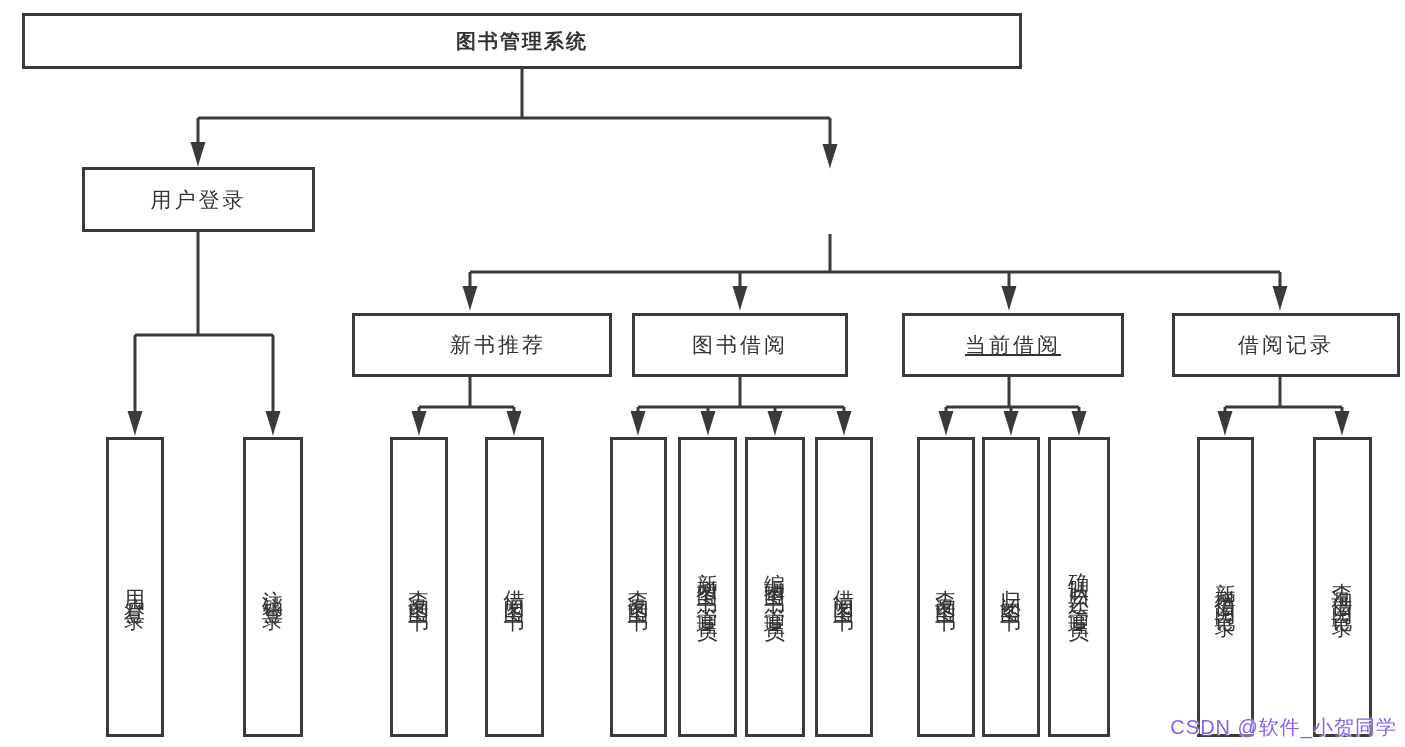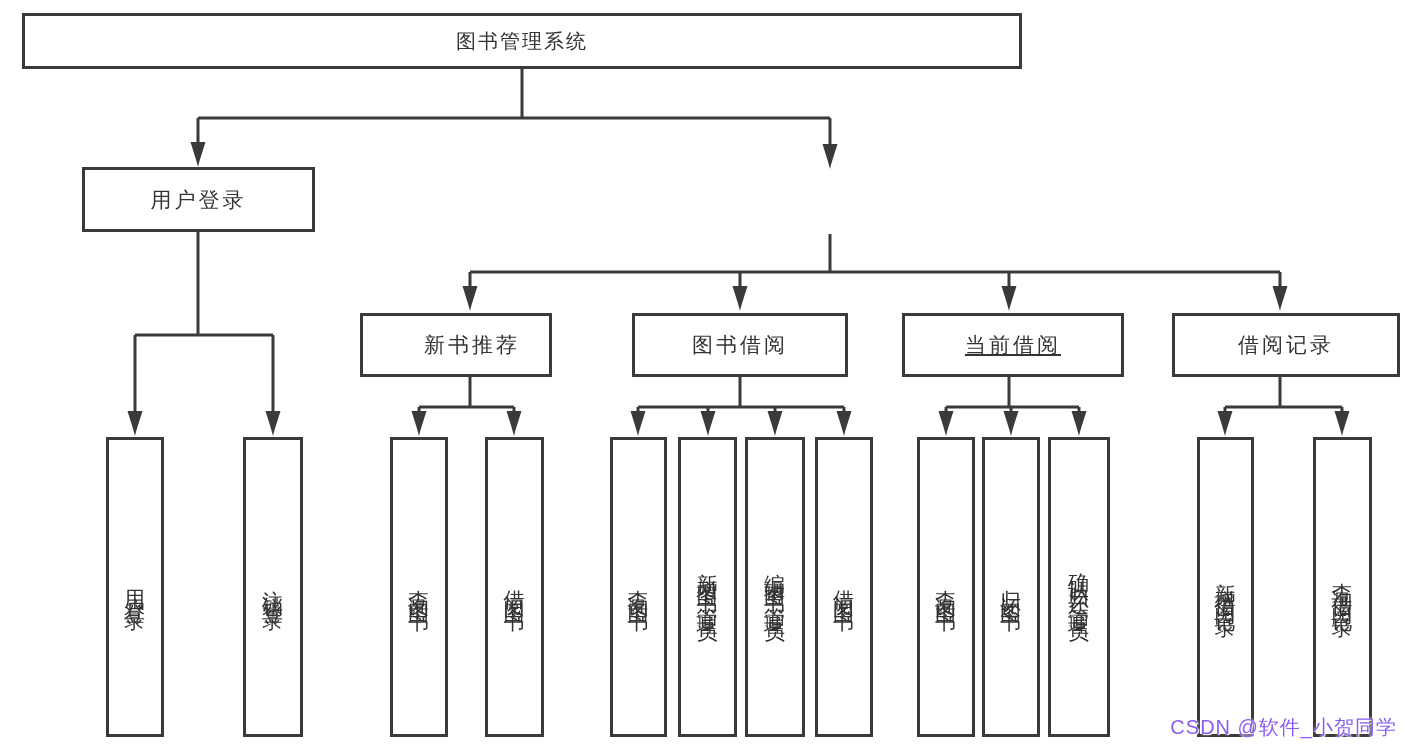--- a/index.html
+++ b/index.html
@@ -97,29 +97,29 @@
       <use href="#arr" transform="translate(775,436)"></use>
       <use href="#arr" transform="translate(844,436)"></use>
       <use href="#arr" transform="translate(946,436)"></use>
       <use href="#arr" transform="translate(1011,436)"></use>
       <use href="#arr" transform="translate(1079,436)"></use>
       <use href="#arr" transform="translate(1225,436)"></use>
       <use href="#arr" transform="translate(1342,436)"></use>
     </g>
   </svg>
 
-  <div class="box hbox rootbox" style="left:22px; top:13px; width:1000px; height:56px;">
+  <div class="box hbox rootbox" style="left:22px; top:13px; width:1000px; height:56px;font-weight:bold;">
     <span>图书管理系统</span>
   </div>
 
   <div class="box hbox" style="left:82px; top:167px; width:233px; height:65px;">
     <span>用户登录</span>
   </div>
 
-  <div class="box hbox" style="left:360px; top:313px; width:192px; height:64px;padding-left:32px;">
+  <div class="box hbox" style="left:352px; top:313px; width:260px; height:64px;padding-left:32px;">
     <span>新书推荐</span>
   </div>
   <div class="box hbox" style="left:632px; top:313px; width:216px; height:64px;text-align:right;">
     <span>图书借阅</span>
   </div>
   <div class="box hbox" style="left:902px; top:313px; width:222px; height:64px;text-decoration:underline;">
     <span>当前借阅</span>
   </div>
   <div class="box hbox" style="left:1172px; top:313px; width:228px; height:64px;">
     <span>借阅记录</span>

